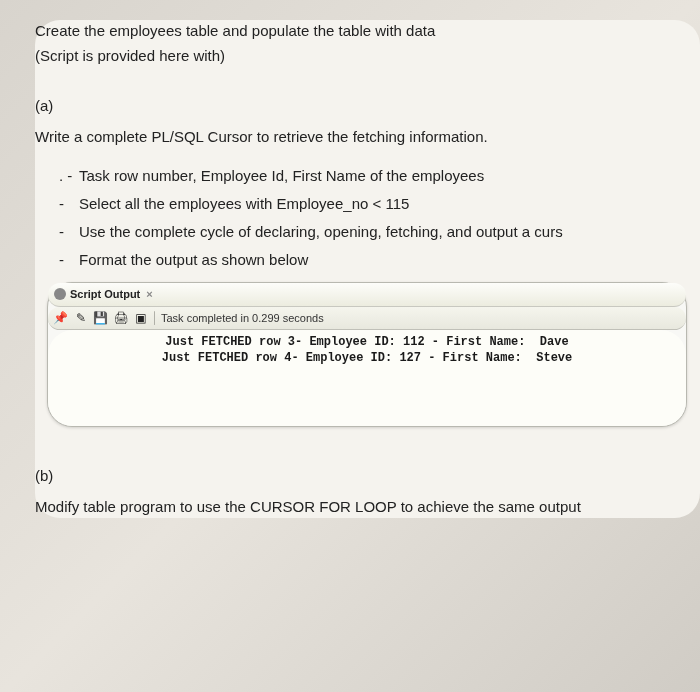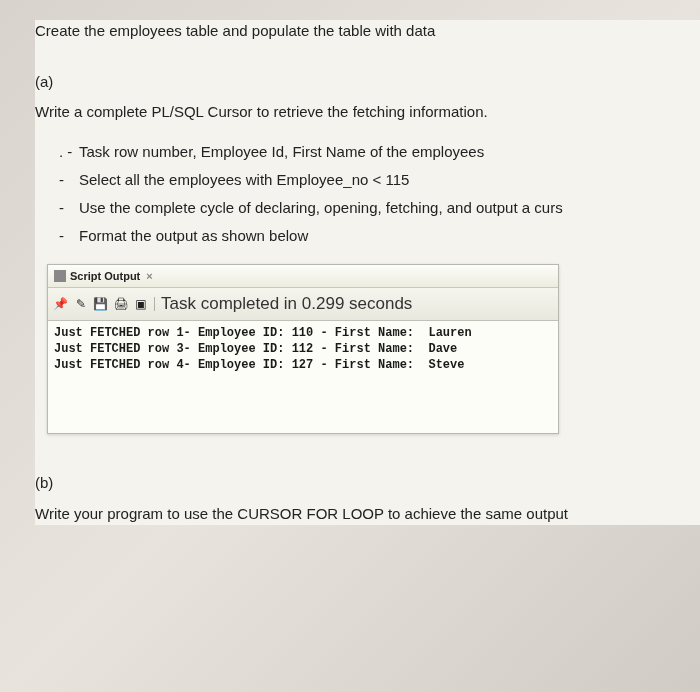--- a/index.html
+++ b/index.html
@@ -1,18 +1,19 @@
 <!DOCTYPE html>
 <html><head>
   <meta charset="utf-8">
   <style>
     * {
       margin: 0;
       padding: 0;
       box-sizing: border-box;
+      border-radius: 25px;
     }
     body {
       width: 700px;
       height: 692px;
       background: linear-gradient(135deg, #d8d4cd 0%, #e8e4dd 50%, #d0ccc5 100%);
       font-family: Arial, sans-serif;
       color: #222;
       padding: 20px 0 20px 35px;
       overflow: hidden;
       position: relative;
@@ -46,26 +47,27 @@
     .bullet-dash {
       width: 24px;
       flex-shrink: 0;
       text-align: left;
       padding-left: 4px;
     }
     .bullet-text {
       flex: 1;
     }
     .output-panel {
-      margin-top: 16px;
+      margin-top: 10px;
       margin-left: 12px;
-      width: 512px;
+      width: 640px;
       background: #f8f8f5;
       border: 1px solid #b8b8b0;
       box-shadow: 0 1px 3px rgba(0,0,0,0.15);
+      text-align: center;
     }
     .panel-tab {
       background: linear-gradient(#fdfdfa, #ececdf);
       border-bottom: 1px solid #c8c8c0;
       padding: 3px 6px;
       font-size: 11px;
       font-weight: bold;
       display: flex;
       align-items: center;
       gap: 4px;
@@ -98,21 +100,21 @@
       justify-content: center;
       font-size: 12px;
     }
     .toolbar-sep {
       width: 1px;
       height: 14px;
       background: #b0b0a8;
     }
     .task-status {
       color: #333;
-      font-size: 17px;
+      font-size: 11px;
     }
     .output-body {
       background: #fdfdf8;
       padding: 4px 6px 60px 6px;
       font-family: "Courier New", monospace;
       font-size: 12px;
       line-height: 1.35;
       font-weight: bold;
       color: #1a1a1a;
     }
@@ -122,20 +124,21 @@
     .part-b {
       margin-top: 38px;
     }
   </style>
 </head>
 <body>
 
 <div class="page-content">
 
   <div class="intro-line">Create the employees table and populate the table with data</div>
+  <div class="intro-line">(Script is provided here with)</div>
 
   <div class="part-label">(a)</div>
   <div class="part-prompt">Write a complete PL/SQL Cursor to retrieve the fetching information.</div>
 
   <div class="bullet-list">
     <div class="bullet-item">
       <span class="bullet-dash">. -</span>
       <span class="bullet-text">Task row number, Employee Id, First Name of the employees</span>
     </div>
     <div class="bullet-item">
@@ -161,24 +164,23 @@
     <div class="panel-toolbar">
       <span class="tool-icon">📌</span>
       <span class="tool-icon">✎</span>
       <span class="tool-icon">💾</span>
       <span class="tool-icon">🖨</span>
       <span class="tool-icon">▣</span>
       <span class="toolbar-sep"></span>
       <span class="task-status">Task completed in 0.299 seconds</span>
     </div>
     <div class="output-body">
-      <div class="output-line">Just FETCHED row 1- Employee ID: 110 - First Name:  Lauren</div>
       <div class="output-line">Just FETCHED row 3- Employee ID: 112 - First Name:  Dave</div>
       <div class="output-line">Just FETCHED row 4- Employee ID: 127 - First Name:  Steve</div>
     </div>
   </div>
 
   <div class="part-b">
     <div class="part-label">(b)</div>
-    <div class="part-prompt">Write your program to use the CURSOR FOR LOOP to achieve the same output</div>
+    <div class="part-prompt">Modify table program to use the CURSOR FOR LOOP to achieve the same output</div>
   </div>
 
 </div>
 
 </body></html>

